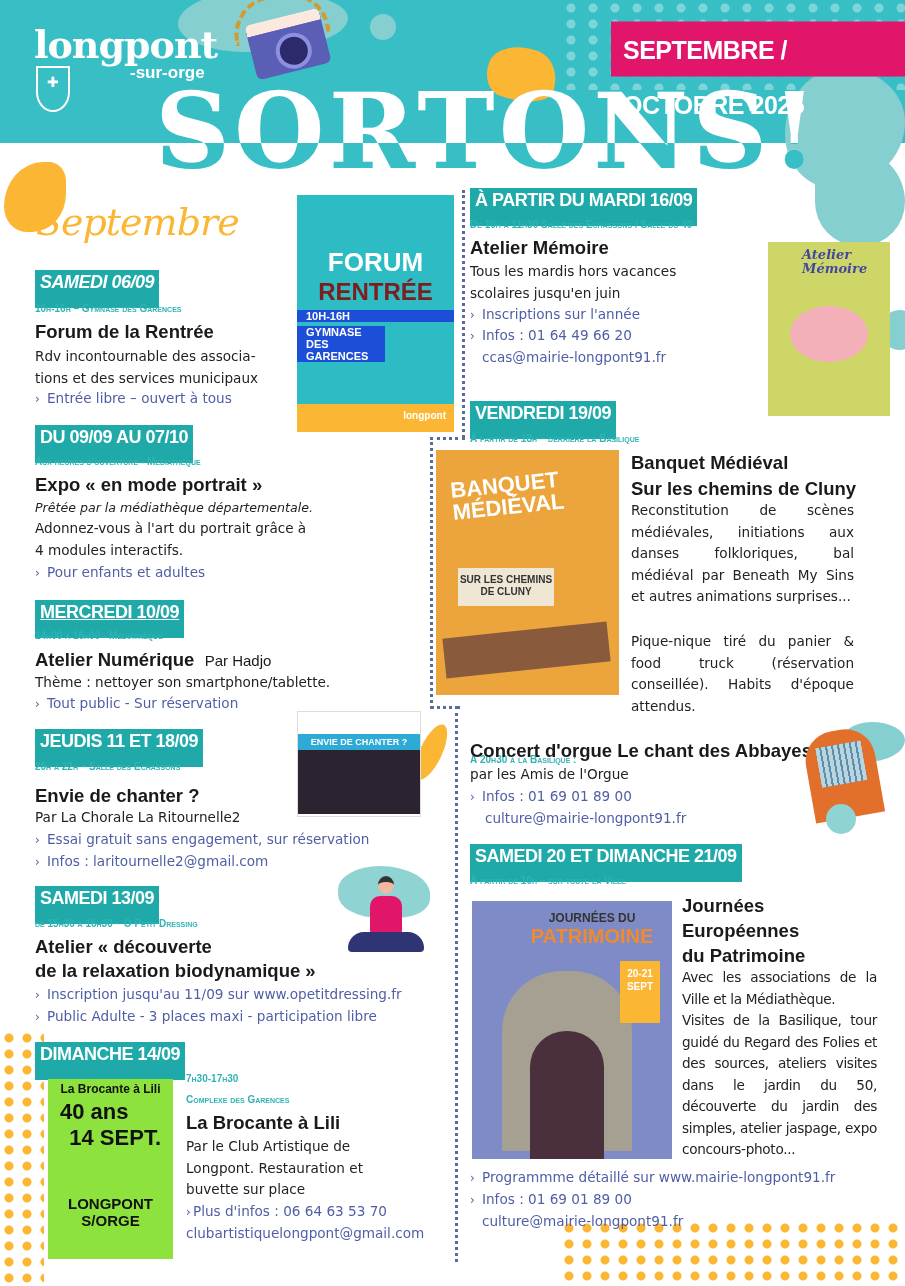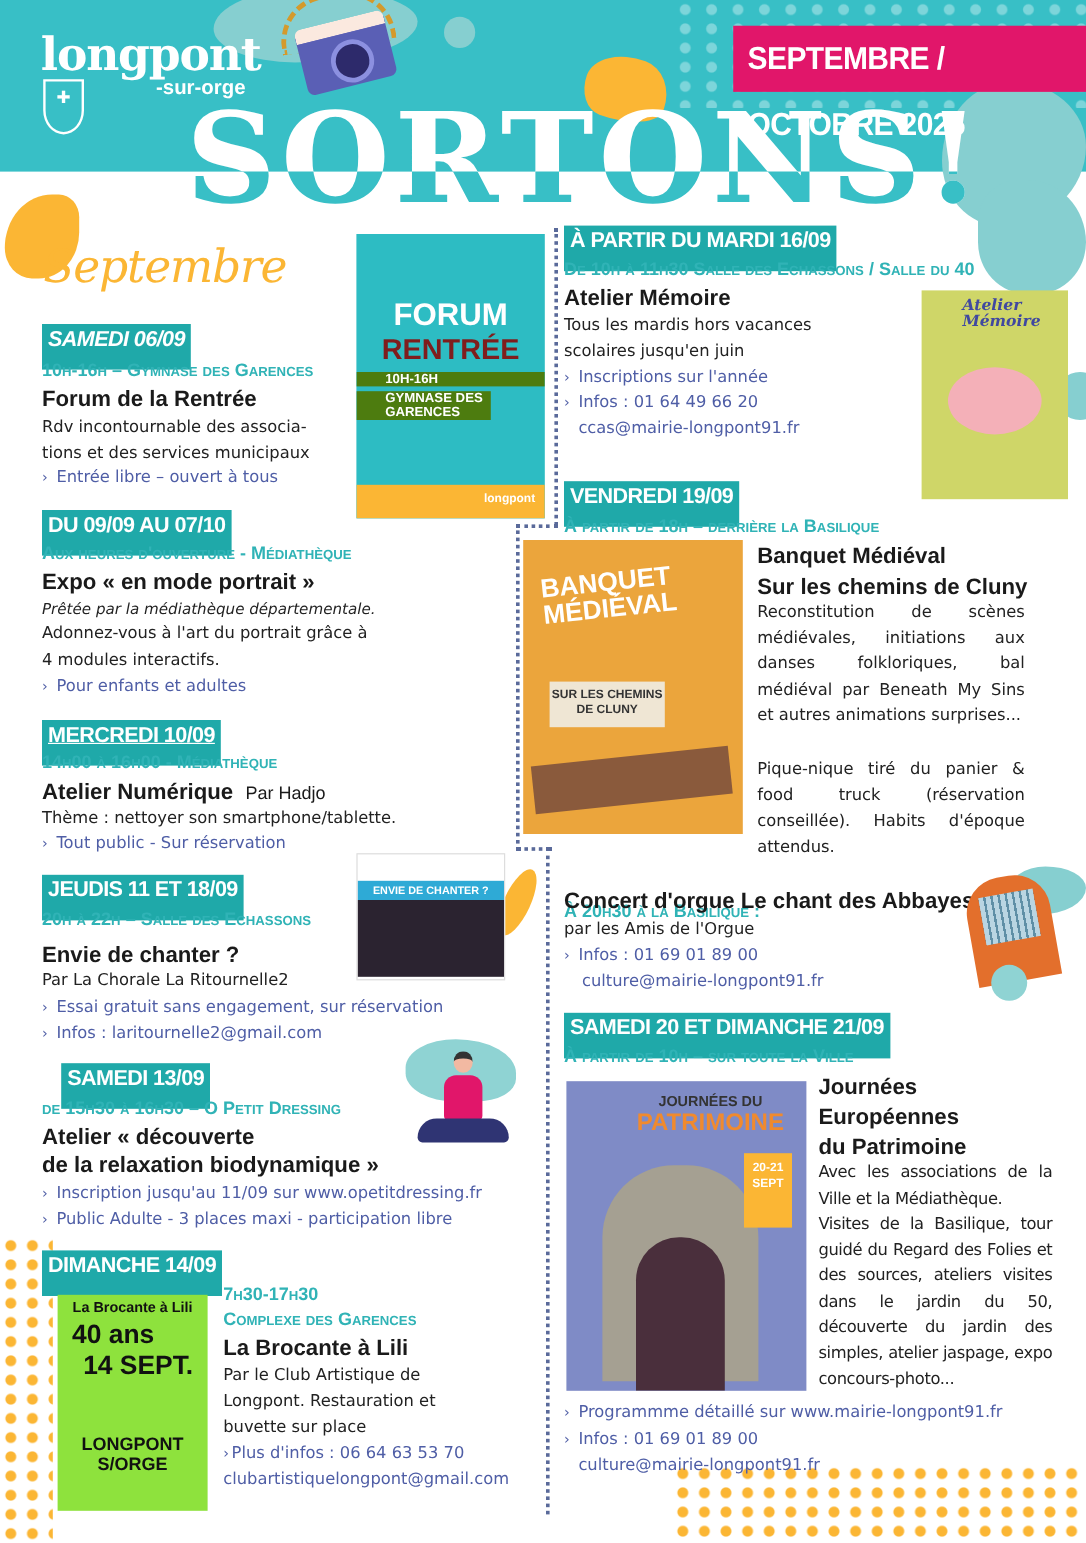--- a/index.html
+++ b/index.html
@@ -27,35 +27,35 @@
   .title-big-lower { position: absolute; left: 155px; top: 80px; font-family: "DejaVu Serif", serif; font-weight: bold; font-size: 104px; line-height: 104px; color: #38bfc6; letter-spacing: 4px;
     clip-path: inset(63px 0 0 0); }
 
   
   .septembre { position: absolute; left: 36px; top: 200px; font-family: "DejaVu Serif", serif; font-style: italic; font-size: 38px; color: #fbb634; letter-spacing: -1px; }
   .yellow-dots { position: absolute; background-image: radial-gradient(circle, #fbb634 4px, transparent 5px); background-size: 18px 16px; }
   .divider { position: absolute; border: 0 dotted #5a6a9a; }
 
   
   .badge { position: absolute; background: #1fa9a9; color: #fff; font-family: "Liberation Sans", sans-serif; font-weight: bold; font-size: 18px; line-height: 25px; height: 38px; padding: 0 5px; letter-spacing: -0.5px; transform-origin: left; }
-  .sub { position: absolute; color: #30b3b6; font-family: "Liberation Sans", sans-serif; font-weight: bold; font-size: 15px; line-height: 18px; white-space: nowrap; font-variant: small-caps; }
+  .sub { position: absolute; color: #30b3b6; font-family: "Liberation Sans", sans-serif; font-weight: bold; font-size: 10px; line-height: 18px; white-space: nowrap; font-variant: small-caps; }
   .ttl { position: absolute; color: #1a1a1a; font-family: "Liberation Sans", sans-serif; font-weight: bold; font-size: 18.5px; line-height: 24px; white-space: nowrap; }
   .ttl .by { font-weight: normal; font-size: 15px; }
   .txt { position: absolute; color: #222; font-family: "DejaVu Sans", sans-serif; font-size: 13.6px; line-height: 21.5px; }
   .txt.it { font-style: italic; }
   .txt.just { text-align: justify; text-align-last: left; }
   .lnk { position: absolute; color: #4f5ea6; font-family: "DejaVu Sans", sans-serif; font-size: 13.6px; line-height: 21.5px; white-space: nowrap; }
   .lnk .chev { display: inline-block; width: 12px; font-size: 12px; }
 
   
   .poster { position: absolute; overflow: hidden; font-family: "Liberation Sans", sans-serif; font-weight: bold; text-align: center; }
   .p-forum { left: 297px; top: 195px; width: 157px; height: 237px; background: #2dbcc3; color: #fff; }
   .p-forum .big { font-size: 26px; margin-top: 52px; }
   .p-forum .rentree { font-size: 24px; color: #7f1d1d; }
-  .p-forum .strip { background: #4d7c0f; color: #fff; font-size: 11px; text-align: left; padding-left: 24px; margin-top: 4px; }
+  .p-forum .strip { background: #1d4ed8; color: #fff; font-size: 11px; text-align: left; padding-left: 9px; margin-top: 4px; }
   .p-forum .foot { position: absolute; bottom: 0; left: 0; right: 0; height: 28px; background: #fbb634; font-size: 10px; text-align: right; padding: 6px 8px 0 0; }
   .p-memoire { left: 768px; top: 242px; width: 122px; height: 174px; background: #cfd668; color: #4048a0; }
   .p-memoire .t { font-family: "DejaVu Serif", serif; font-style: italic; font-size: 13px; line-height: 14px; margin: 6px 0 0 34px; text-align: left; }
   .p-memoire .brain { width: 78px; height: 56px; background: #f4b0b8; border-radius: 50%; margin: 30px auto 0; }
   .p-banquet { left: 436px; top: 450px; width: 183px; height: 245px; background: #eba53c; color: #fff; }
   .p-banquet .t { font-size: 22px; line-height: 22px; text-align: left; padding: 22px 0 0 14px; transform: rotate(-6deg); }
   .p-banquet .card { position: absolute; left: 22px; top: 118px; width: 96px; height: 38px; background: #efe6d4; color: #333; font-size: 10px; line-height: 12px; padding-top: 6px; }
   .p-banquet .table { position: absolute; left: 8px; top: 180px; width: 165px; height: 40px; background: #8a5a3c; transform: rotate(-6deg); }
   .p-chorale { left: 297px; top: 711px; width: 124px; height: 106px; background: #ffffff; border: 1px solid #ddd; }
   .p-chorale .band { background: #2eaad6; color: #fff; font-size: 9px; line-height: 16px; margin-top: 22px; }
@@ -124,21 +124,21 @@
 <div class="txt" style="left:35px;top:346px;">
   <div>Rdv incontournable des associa-</div>
   <div>tions et des services municipaux</div>
 </div>
 <div class="lnk" style="left:35px;top:388px;"><span class="chev">›</span><span>Entrée libre – ouvert à tous</span></div>
 
 <div class="poster p-forum">
   <div class="big">FORUM</div>
   <div class="rentree">RENTRÉE</div>
   <div class="strip">10H-16H</div>
-  <div class="strip" style="width:112px;">GYMNASE DES GARENCES</div>
+  <div class="strip" style="width:88px;">GYMNASE DES GARENCES</div>
   <div class="foot">longpont</div>
 </div>
 
 <div class="badge" style="left:35px;top:425px;">DU 09/09 AU 07/10</div>
 <div class="sub" style="left:35px;top:453px;">Aux heures d'ouverture - Médiathèque</div>
 <div class="ttl" style="left:35px;top:473px;">Expo « en mode portrait »</div>
 <div class="txt it" style="left:35px;top:497px;font-size:12.6px;">Prêtée par la médiathèque départementale.</div>
 <div class="txt" style="left:35px;top:518px;">
   <div>Adonnez-vous à l'art du portrait grâce à</div>
   <div>4 modules interactifs.</div>
@@ -156,21 +156,21 @@
 <div class="ttl" style="left:35px;top:784px;">Envie de chanter ?</div>
 <div class="txt" style="left:35px;top:807px;">Par La Chorale La Ritournelle2</div>
 <div class="lnk" style="left:35px;top:829px;"><span class="chev">›</span><span>Essai gratuit sans engagement, sur réservation</span></div>
 <div class="lnk" style="left:35px;top:851px;"><span class="chev">›</span><span>Infos : laritournelle2@gmail.com</span></div>
 
 <div class="poster p-chorale">
   <div class="band">ENVIE DE CHANTER ?</div>
   <div class="photo"></div>
 </div>
 
-<div class="badge" style="left:51px;top:886px;">SAMEDI 13/09</div>
+<div class="badge" style="left:35px;top:886px;">SAMEDI 13/09</div>
 <div class="sub" style="left:35px;top:915px;">de 15h30 à 16h30 – O Petit Dressing</div>
 <div class="ttl" style="left:35px;top:935px;">
   <div>Atelier « découverte</div>
   <div>de la relaxation biodynamique »</div>
 </div>
 <div class="lnk" style="left:35px;top:984px;"><span class="chev">›</span><span>Inscription jusqu'au 11/09 sur www.opetitdressing.fr</span></div>
 <div class="lnk" style="left:35px;top:1006px;"><span class="chev">›</span><span>Public Adulte - 3 places maxi - participation libre</span></div>
 
 <div class="yoga-blob"></div>
 <div class="yoga-head"></div>

